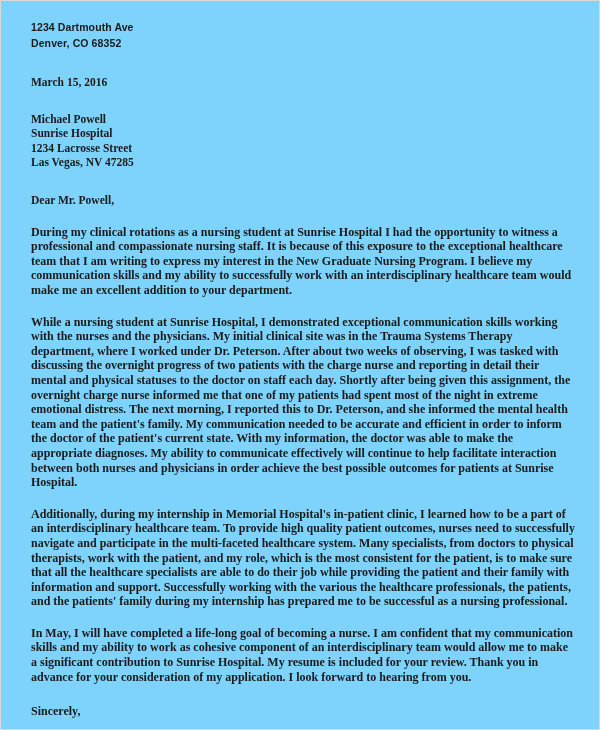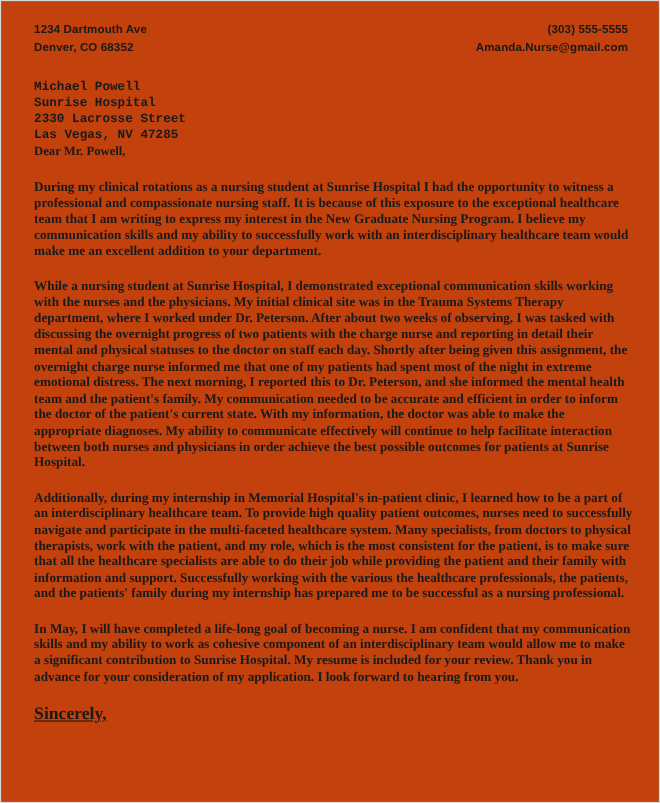--- a/index.html
+++ b/index.html
@@ -6,21 +6,21 @@
     margin: 0;
     padding: 0;
     background: #ffffff;
   }
 
   .page {
     position: relative;
     width: 600px;
     height: 730px;
     box-sizing: border-box;
-    background: #c2410c;
+    background: #7dd3fc;
     border: 1px solid #d9d9d9;
     overflow: hidden;
     font-family: "Liberation Serif", "DejaVu Serif", serif;
     color: #1a1a1a;
   }
 
   .letter {
     position: absolute;
     left: 30px;
     top: 18px;
@@ -52,67 +52,64 @@
   }
 
   .recipient {
     margin-top: 22px;
     font-weight: bold;
     font-size: 11.5px;
     line-height: 14.4px;
   }
 
   .salutation {
+    margin-top: 23px;
     font-weight: bold;
     font-size: 11.5px;
     line-height: 15px;
   }
 
   .body-para {
     margin-top: 17px;
     font-weight: bold;
     font-size: 12px;
     line-height: 14.6px;
     text-align: left;
     max-width: 545px;
   }
 
   .closing {
     margin-top: 20px;
     font-weight: bold;
-    font-size: 16px;
+    font-size: 12px;
     line-height: 15px;
-    text-decoration: underline;
   }
 
   .signature div,
-  .recipient div { white-space: nowrap; font-family: Liberation Mono, monospace; }
+  .recipient div { white-space: nowrap; }
 </style>
 </head>
 <body>
 
 <div class="page">
   <div class="letter">
 
     <div class="header">
       <div class="header-left">
         <div>1234 Dartmouth Ave</div>
         <div>Denver, CO 68352</div>
       </div>
-      <div class="header-right">
-        <div>(303) 555-5555</div>
-        <div>Amanda.Nurse@gmail.com</div>
-      </div>
     </div>
 
+    <div class="date">March 15, 2016</div>
 
     <div class="recipient">
       <div>Michael Powell</div>
       <div>Sunrise Hospital</div>
-      <div>2330 Lacrosse Street</div>
+      <div>1234 Lacrosse Street</div>
       <div>Las Vegas, NV 47285</div>
     </div>
 
     <div class="salutation">Dear Mr. Powell,</div>
 
     <p class="body-para">During my clinical rotations as a nursing student at Sunrise Hospital I had the opportunity to witness a professional and compassionate nursing staff. It is because of this exposure to the exceptional healthcare team that I am writing to express my interest in the New Graduate Nursing Program. I believe my communication skills and my ability to successfully work with an interdisciplinary healthcare team would make me an excellent addition to your department.</p>
     <p class="body-para">While a nursing student at Sunrise Hospital, I demonstrated exceptional communication skills working with the nurses and the physicians. My initial clinical site was in the Trauma Systems Therapy department, where I worked under Dr. Peterson. After about two weeks of observing, I was tasked with discussing the overnight progress of two patients with the charge nurse and reporting in detail their mental and physical statuses to the doctor on staff each day. Shortly after being given this assignment, the overnight charge nurse informed me that one of my patients had spent most of the night in extreme emotional distress. The next morning, I reported this to Dr. Peterson, and she informed the mental health team and the patient's family. My communication needed to be accurate and efficient in order to inform the doctor of the patient's current state. With my information, the doctor was able to make the appropriate diagnoses. My ability to communicate effectively will continue to help facilitate interaction between both nurses and physicians in order achieve the best possible outcomes for patients at Sunrise Hospital.</p>
     <p class="body-para">Additionally, during my internship in Memorial Hospital's in-patient clinic, I learned how to be a part of an interdisciplinary healthcare team. To provide high quality patient outcomes, nurses need to successfully navigate and participate in the multi-faceted healthcare system. Many specialists, from doctors to physical therapists, work with the patient, and my role, which is the most consistent for the patient, is to make sure that all the healthcare specialists are able to do their job while providing the patient and their family with information and support. Successfully working with the various the healthcare professionals, the patients, and the patients' family during my internship has prepared me to be successful as a nursing professional.</p>
     <p class="body-para">In May, I will have completed a life-long goal of becoming a nurse. I am confident that my communication skills and my ability to work as cohesive component of an interdisciplinary team would allow me to make a significant contribution to Sunrise Hospital. My resume is included for your review. Thank you in advance for your consideration of my application. I look forward to hearing from you.</p>
 

